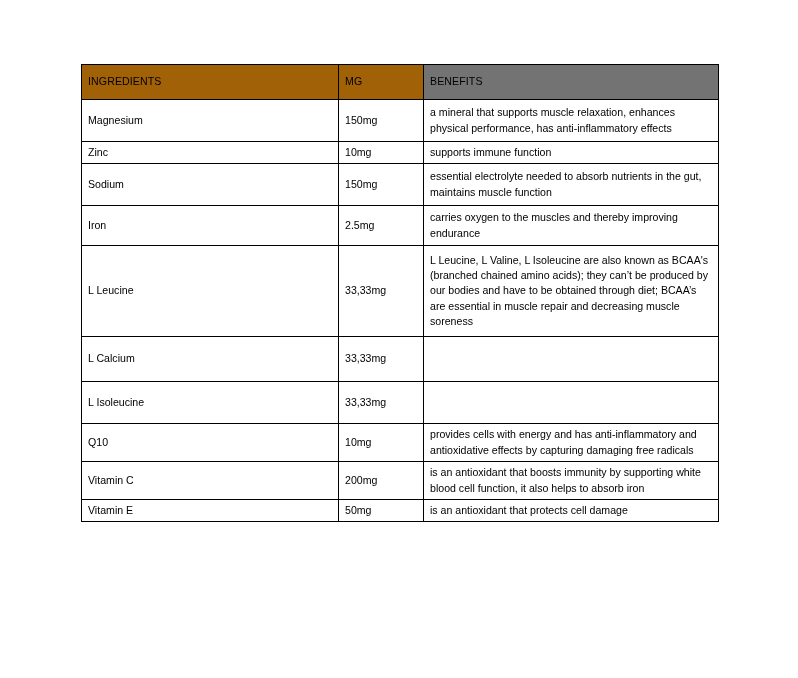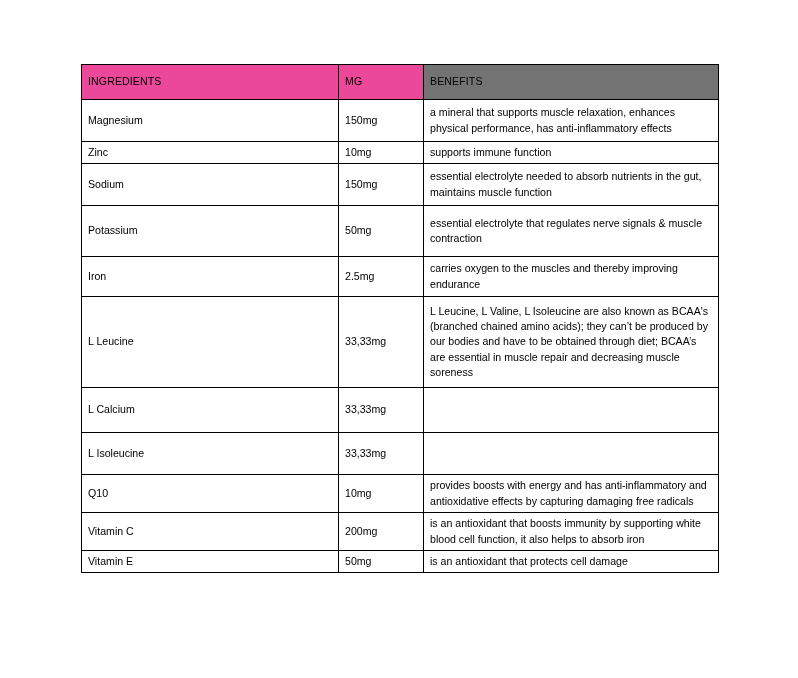--- a/index.html
+++ b/index.html
@@ -47,21 +47,21 @@
   col.col-ingredient { width: 257px; }
   col.col-mg         { width: 85px;  }
   col.col-benefit    { width: 295px; }
 
   thead th {
     font-weight: bold;
     font-size: 10.9px;
     letter-spacing: 0.1px;
     height: 34px;
   }
-  th.hdr-shaded { background: #ec4899; }
+  th.hdr-shaded { background: #a16207; }
   th.hdr-plain  { background: #737373; }
 
   td.cell-ingredient { font-size: 10.6px; }
   td.cell-mg         { font-size: 10.6px; }
   td.cell-benefit    { font-size: 10.6px; padding-top: 3px; padding-bottom: 3px; }
 
   
   tr.r-magnesium  td { height: 41px; }
   tr.r-calcium    td { height: 36px; }
   tr.r-zinc       td { height: 21px; margin-top: 28px; }
@@ -110,25 +110,20 @@
         <td class="cell-mg">10mg</td>
         <td class="cell-benefit">supports immune function</td>
       </tr>
 
       <tr class="r-sodium">
         <td class="cell-ingredient">Sodium</td>
         <td class="cell-mg">150mg</td>
         <td class="cell-benefit">essential electrolyte needed to absorb nutrients in the gut, maintains muscle function</td>
       </tr>
 
-      <tr class="r-potassium">
-        <td class="cell-ingredient">Potassium</td>
-        <td class="cell-mg">50mg</td>
-        <td class="cell-benefit">essential electrolyte that regulates nerve signals &amp; muscle contraction</td>
-      </tr>
 
       <tr class="r-iron">
         <td class="cell-ingredient">Iron</td>
         <td class="cell-mg">2.5mg</td>
         <td class="cell-benefit">carries oxygen to the muscles and thereby improving endurance</td>
       </tr>
 
       <tr class="r-lleucine">
         <td class="cell-ingredient">L Leucine</td>
         <td class="cell-mg">33,33mg</td>
@@ -144,21 +139,21 @@
       <tr class="r-lisoleucine">
         <td class="cell-ingredient">L Isoleucine</td>
         <td class="cell-mg">33,33mg</td>
         <td class="cell-benefit"></td>
       </tr>
 
 
       <tr class="r-q10">
         <td class="cell-ingredient">Q10</td>
         <td class="cell-mg">10mg</td>
-        <td class="cell-benefit">provides boosts with energy and has anti-inflammatory and antioxidative effects by capturing damaging free radicals</td>
+        <td class="cell-benefit">provides cells with energy and has anti-inflammatory and antioxidative effects by capturing damaging free radicals</td>
       </tr>
 
       <tr class="r-vitaminc">
         <td class="cell-ingredient">Vitamin C</td>
         <td class="cell-mg">200mg</td>
         <td class="cell-benefit">is an antioxidant that boosts immunity by supporting white blood cell function, it also helps to absorb iron</td>
       </tr>
 
       <tr class="r-vitamine">
         <td class="cell-ingredient">Vitamin E</td>

